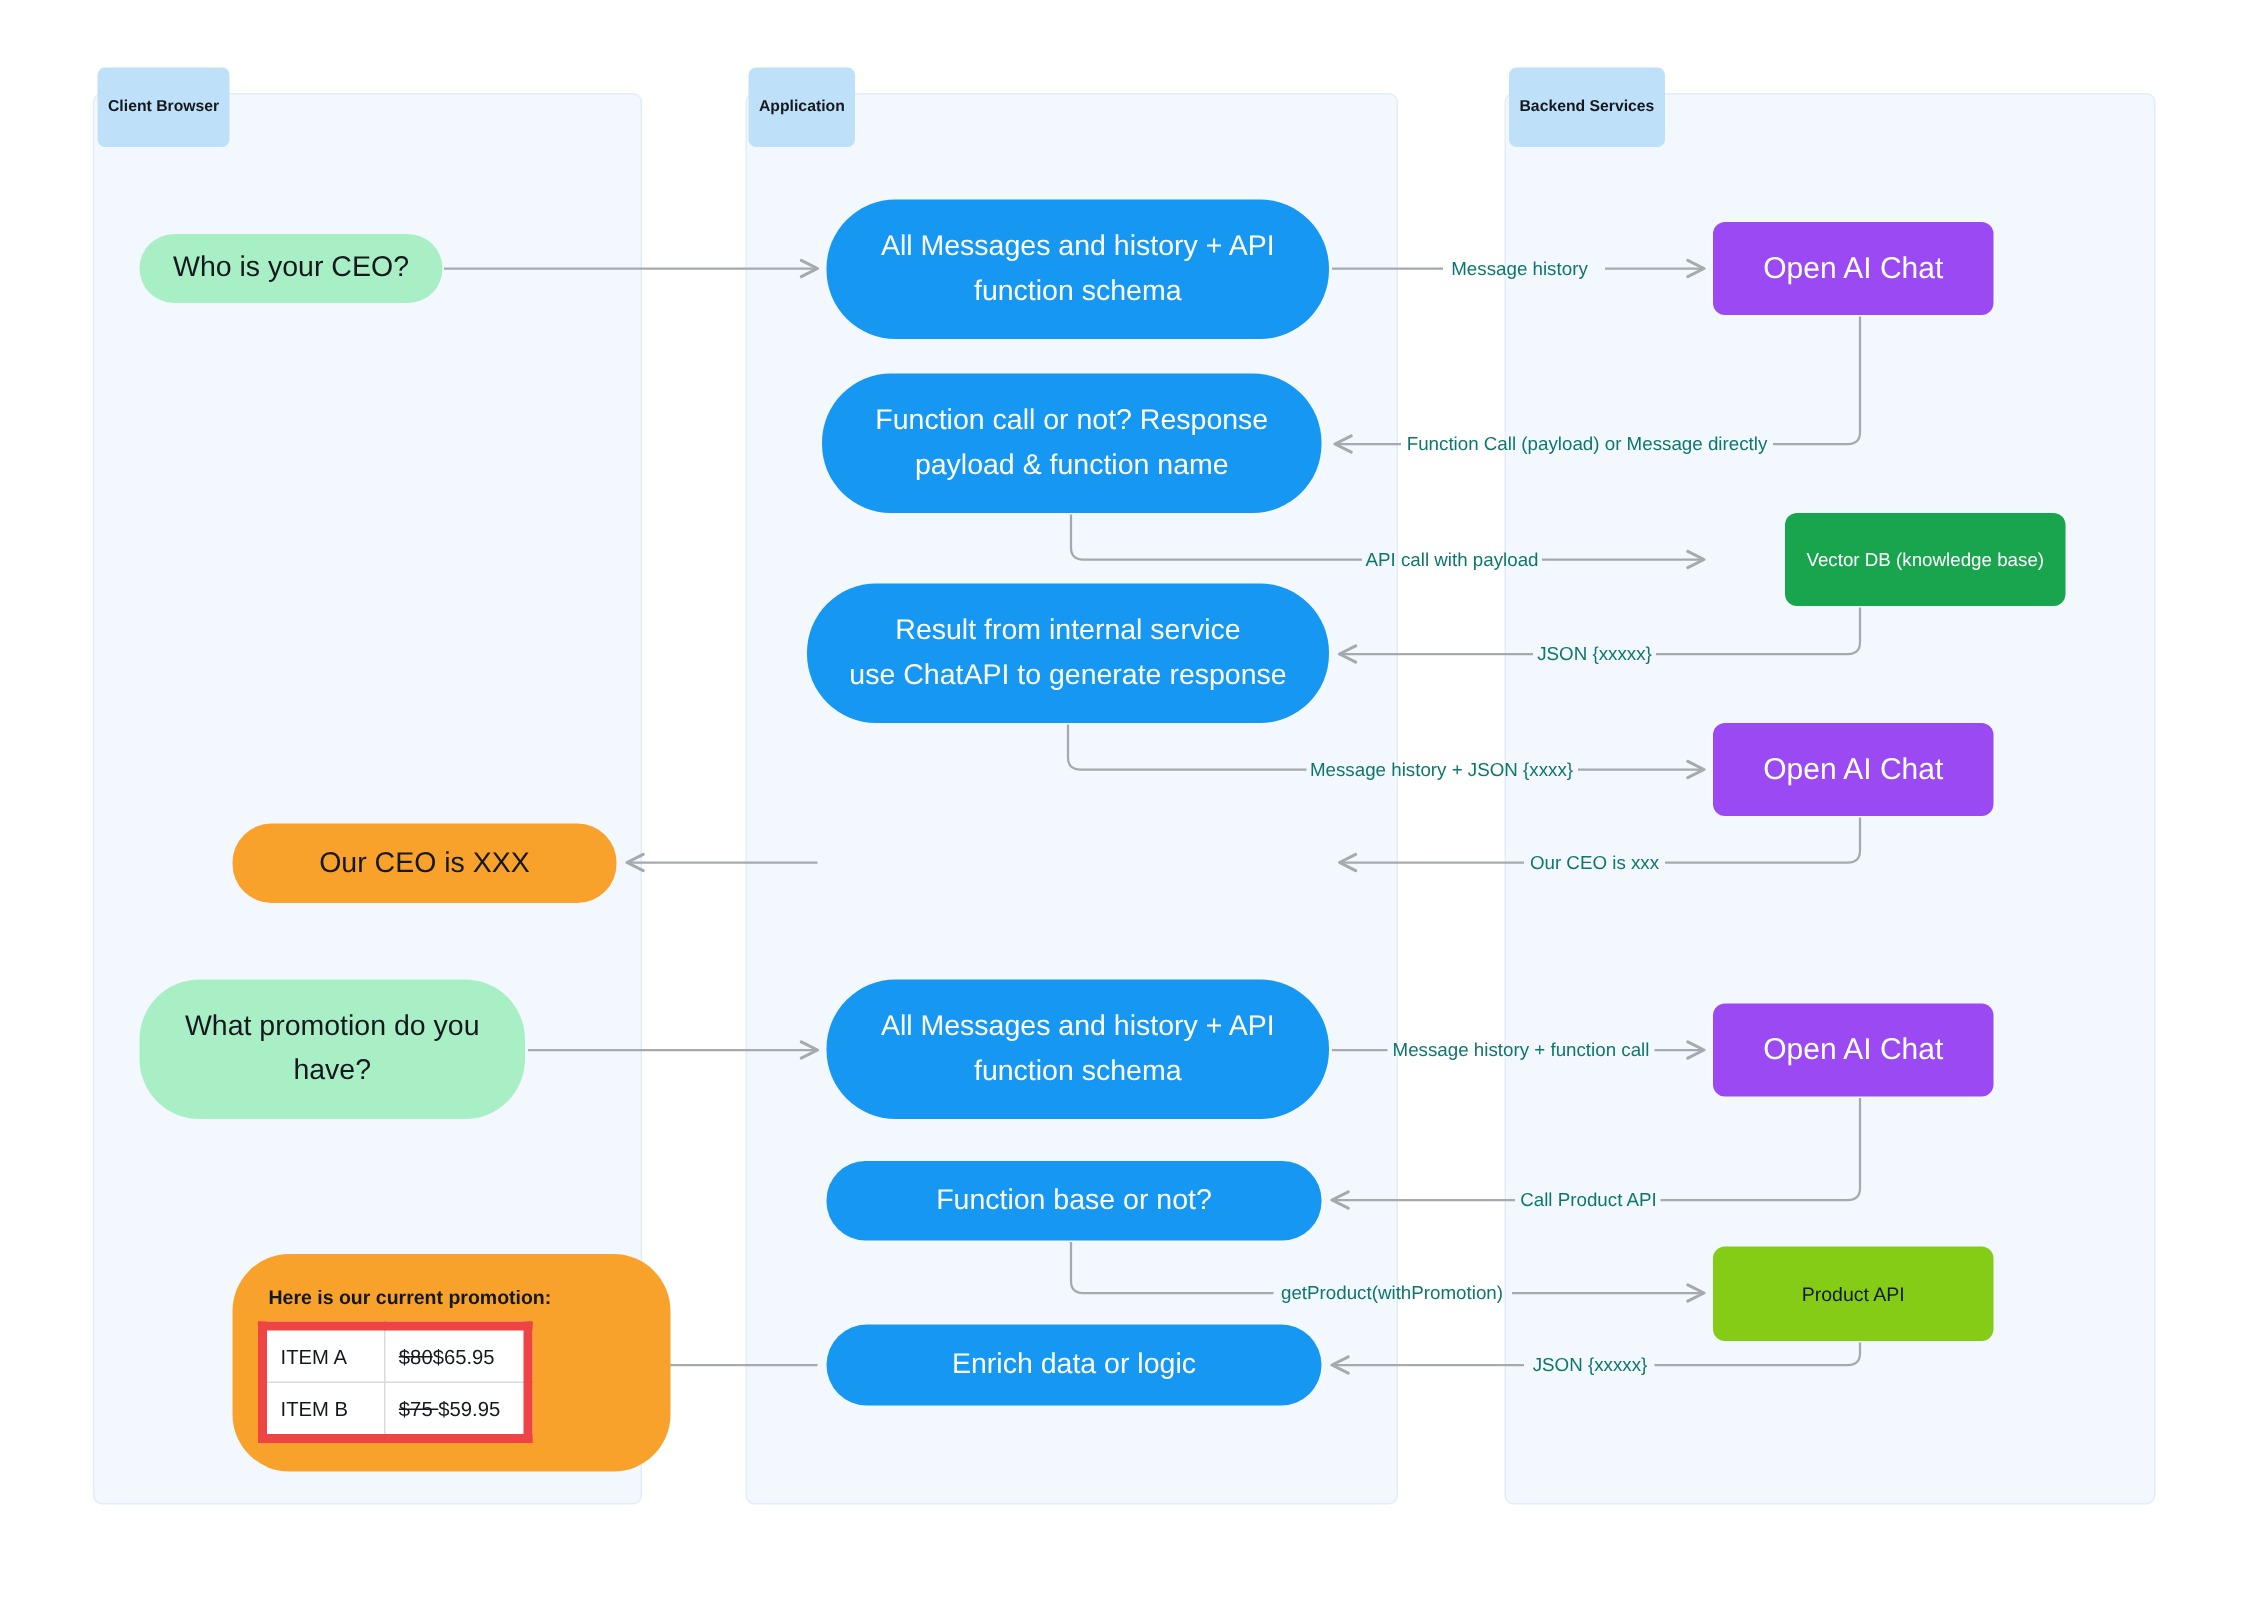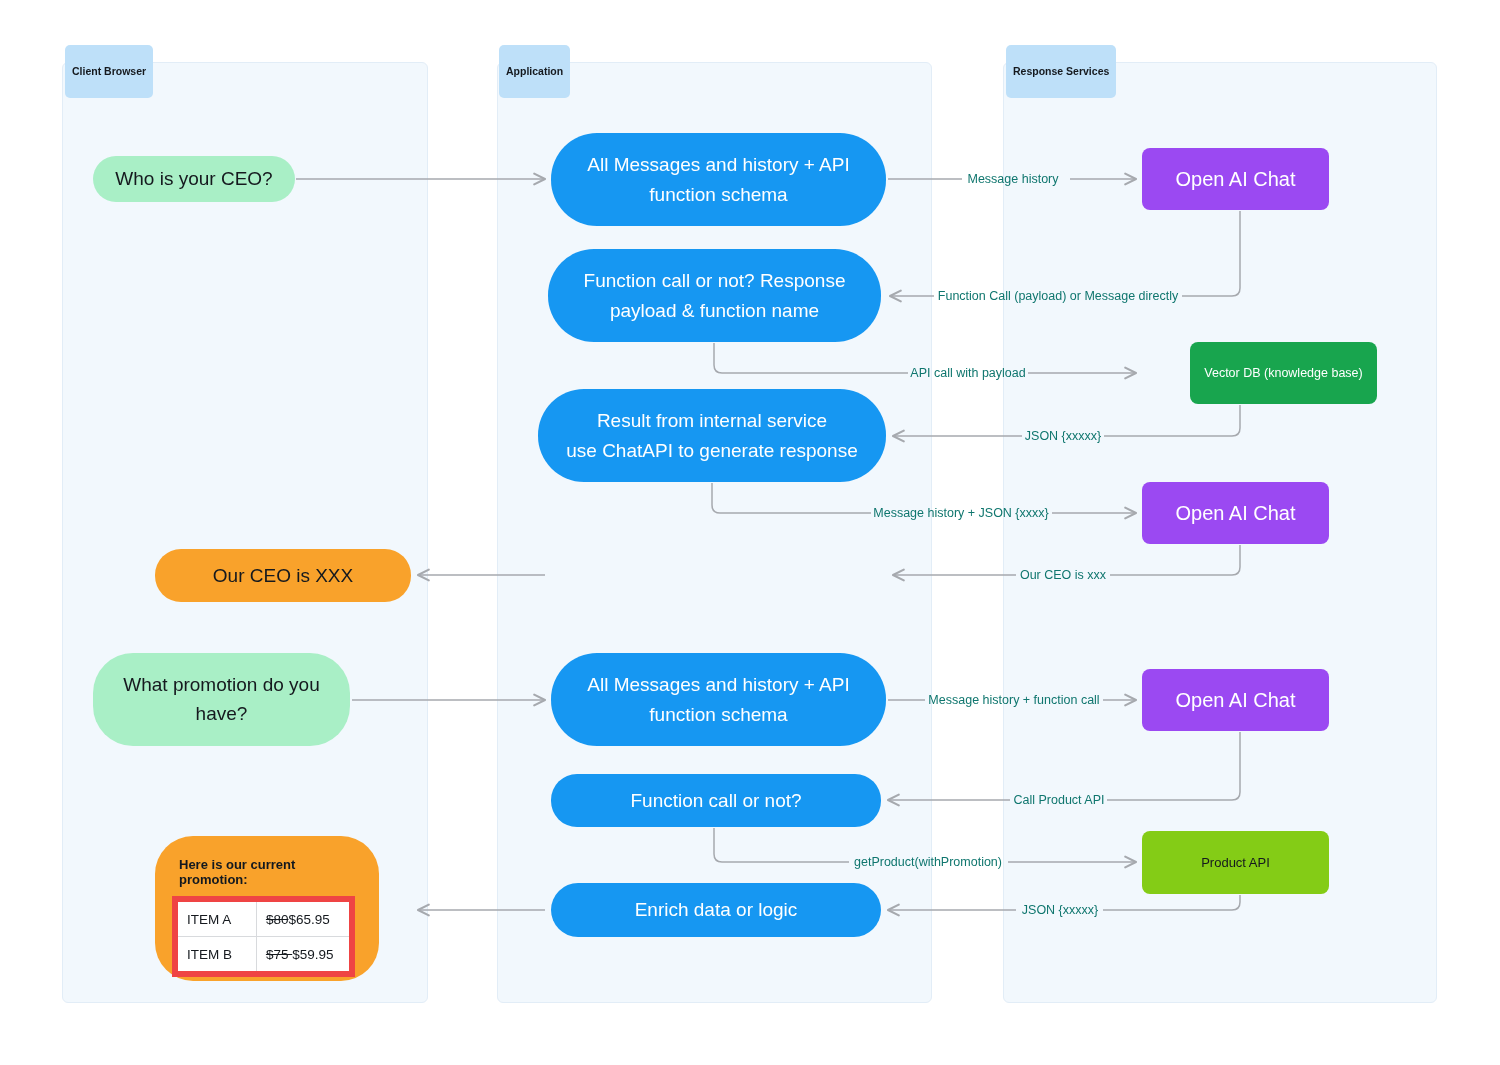--- a/index.html
+++ b/index.html
@@ -11,40 +11,40 @@
   .blue{background:#1697F2;color:#fff;font-size:19px;font-weight:500;line-height:1.53;}
   .greenb{background:#A9EFC6;color:#15191E;font-size:19px;font-weight:500;line-height:1.5;}
   .orangeb{background:#F9A22B;color:#15191E;font-size:19px;font-weight:500;}
   .svcbox{position:absolute;display:flex;align-items:center;justify-content:center;text-align:center;border-radius:8px;box-sizing:border-box;}
   .purple{background:#9B49F2;color:#fff;font-size:20px;font-weight:500;}
   .greenx{background:#18A54E;color:#fff;font-size:12.5px;}
   .yellowx{background:#84cc16;color:#15191E;font-size:13px;}
   .edge-label{position:absolute;transform:translate(-50%,-50%);font-size:12.5px;color:#0f766e;white-space:nowrap;}
   .connectors{position:absolute;left:0;top:0;pointer-events:none;}
   
-  .promo{position:absolute;left:155px;top:836px;width:224px;height:145px;background:#F9A22B;border-radius:38px;box-sizing:border-box;padding:21px 17px 0 17px;}
+  .promo{position:absolute;left:155px;top:836px;width:292px;height:145px;background:#F9A22B;border-radius:38px;box-sizing:border-box;padding:21px 17px 0 17px;}
   .promo-heading{font-size:13px;font-weight:700;color:#12181F;margin:0 0 9px 7px;}
   .promo-table{width:183px;background:#fff;border:6px solid #ef4444;border-radius:4px;border-collapse:collapse;font-size:13.5px;color:#15191E;}
   .promo-table td{border:1px solid #D8DADD;height:34px;padding:0 0 0 9px;}
   .promo-table td.item{width:90px;}
   .promo-table td.price{width:92px;}
   .old{text-decoration:line-through;white-space:pre;}
 </style>
 </head>
 <body>
 
 <div class="stage">
 
   <div class="panel" style="left:62px;top:62px;width:366px;height:941px;"></div>
   <div class="panel" style="left:497px;top:62px;width:435px;height:941px;"></div>
   <div class="panel" style="left:1003px;top:62px;width:434px;height:941px;"></div>
 
   <div class="pill" style="left:65px;top:45px;">Client Browser</div>
   <div class="pill" style="left:499px;top:45px;">Application</div>
-  <div class="pill" style="left:1006px;top:45px;">Response Services</div>
+  <div class="pill" style="left:1006px;top:45px;">Backend Services</div>
 
   <svg class="connectors" width="1500" height="1065" viewBox="0 0 1500 1065">
     <defs>
       <marker id="arrow" viewBox="0 0 10 10" refX="9" refY="5" markerWidth="9" markerHeight="9" orient="auto-start-reverse">
         <path d="M1,1 L9,5 L1,9" fill="none" stroke="#A6A9AE" stroke-width="1.5" stroke-linecap="round" stroke-linejoin="round"></path>
       </marker>
     </defs>
     <g fill="none" stroke="#A6A9AE" stroke-width="1.5">
 
       <path d="M296,179 H545" marker-end="url(#arrow)"></path>
@@ -123,21 +123,21 @@
   </div>
   <div class="node blue" style="left:538px;top:389px;width:348px;height:93px;border-radius:46px;">
     <span>Result from internal service</span>
     <span>use ChatAPI to generate response</span>
   </div>
   <div class="node blue" style="left:551px;top:653px;width:335px;height:93px;border-radius:46px;">
     <span>All Messages and history + API</span>
     <span>function schema</span>
   </div>
   <div class="node blue" style="left:551px;top:774px;width:330px;height:53px;border-radius:26px;">
-    <span>Function call or not?</span>
+    <span>Function base or not?</span>
   </div>
   <div class="node blue" style="left:551px;top:883px;width:330px;height:54px;border-radius:27px;">
     <span>Enrich data or logic</span>
   </div>
 
   <div class="svcbox purple" style="left:1142px;top:148px;width:187px;height:62px;">
     <span>Open AI Chat</span>
   </div>
   <div class="svcbox greenx" style="left:1142px;top:342px;width:187px;height:62px;margin-left:48px;">
     <span>Vector DB (knowledge base)</span>

